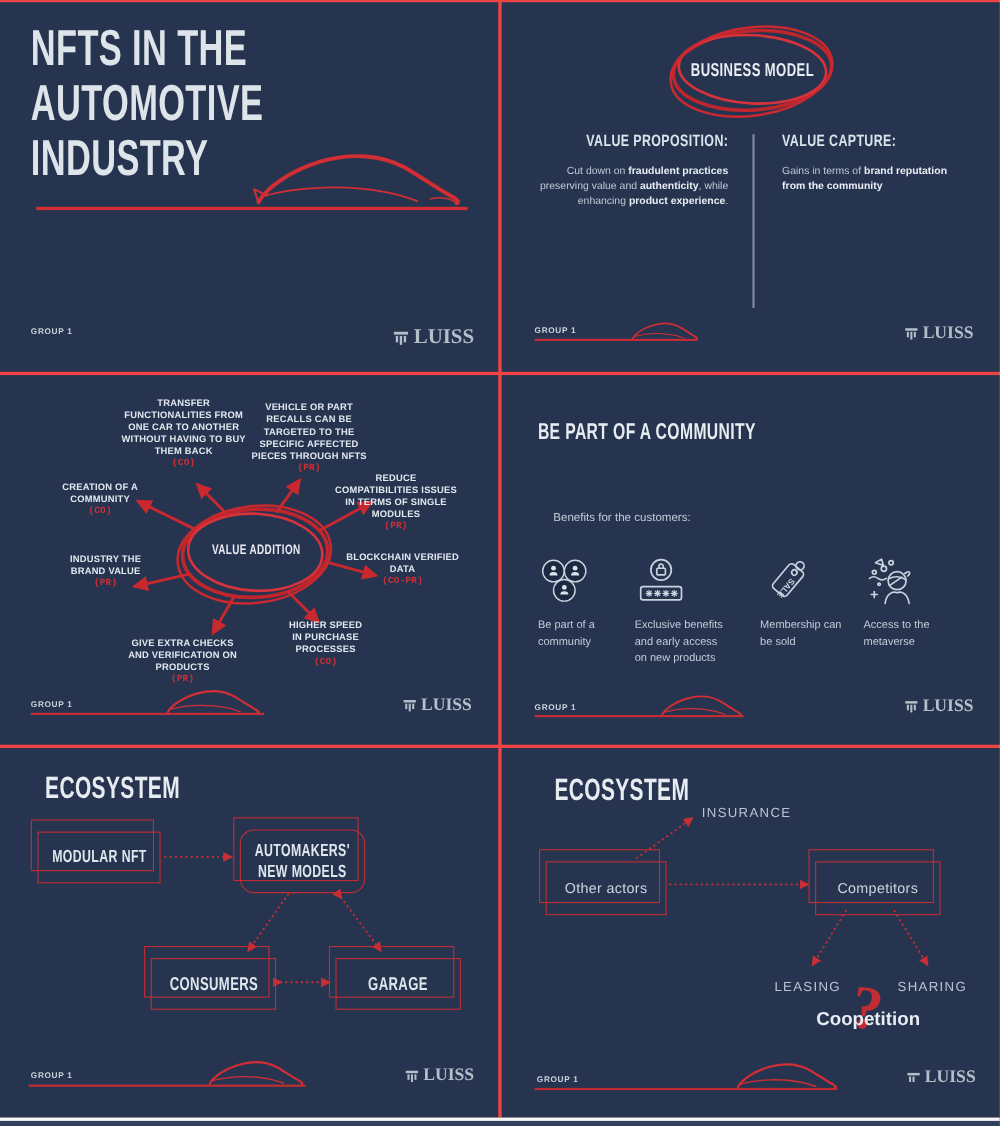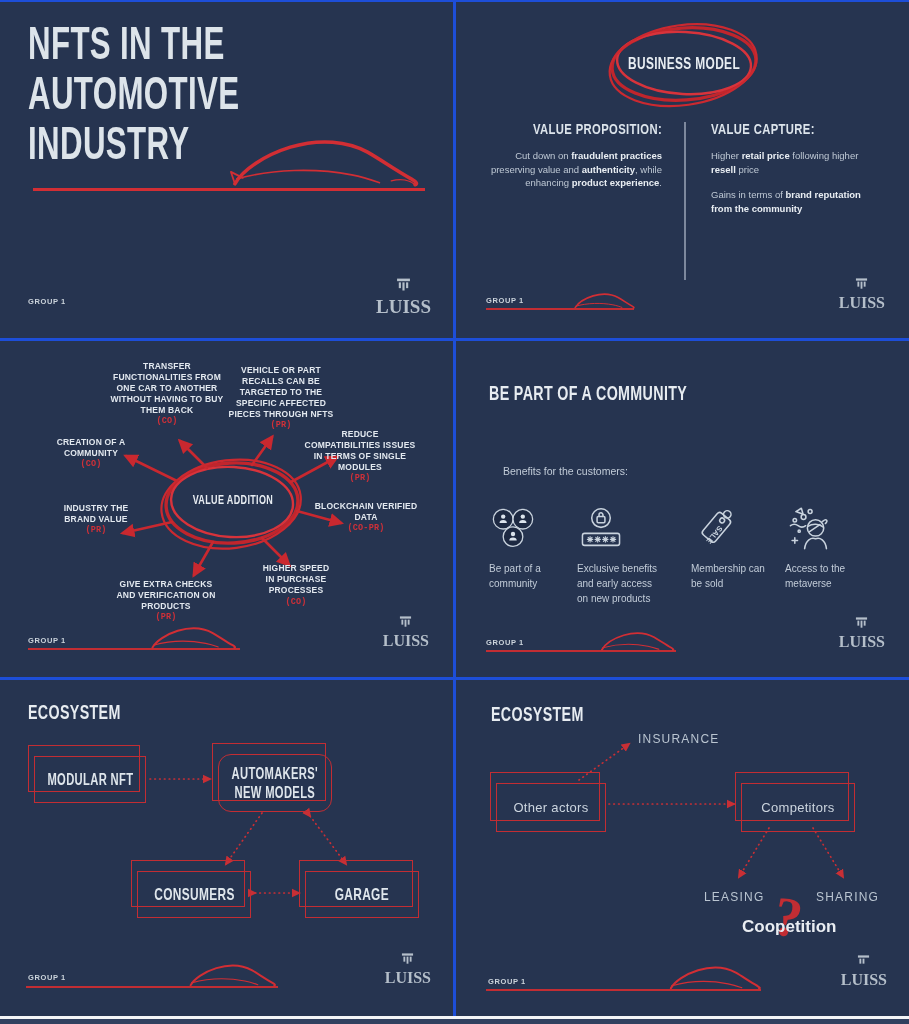--- a/index.html
+++ b/index.html
@@ -1,16 +1,16 @@
 <!DOCTYPE html>
 <html><head>
 <meta charset="utf-8">
 <style>
   html,body{margin:0;padding:0;background:#e9ebee;}
-  .page{position:relative;width:909px;height:1024px;background:#1d4ed8;overflow:hidden;
+  .page{position:relative;width:909px;height:1024px;background:#ef4444;overflow:hidden;
         font-family:"Liberation Sans",sans-serif;}
   .grid{position:absolute;top:2px;left:0;width:909px;height:1014px;
         display:grid;grid-template-columns:453px 453px;grid-template-rows:336px 336px 336px;gap:3px;}
   .slide{position:relative;background:#263450;overflow:hidden;color:#dee5ec;}
   .next-strip{position:absolute;left:0;bottom:0;width:909px;height:5px;background:#31405f;border-top:3px solid #f3f5f7;box-sizing:content-box;}
 
   
   .cx{display:inline-block;transform:scaleX(.7);transform-origin:left center;white-space:nowrap;
       font-weight:bold;letter-spacing:.5px;}
   .cxc{transform-origin:center center;}
@@ -18,21 +18,21 @@
   
   .title-lines{position:absolute;left:28px;top:16px;line-height:50px;font-size:46px;color:#dde4ea;}
   .title-lines .cx{transform:scaleX(.68);}
   .red-rule{position:absolute;background:#d22e34;height:3px;}
   .car{position:absolute;}
   .car path{fill:none;stroke:#d22e34;stroke-linecap:round;stroke-linejoin:round;}
 
   
   .group-label{position:absolute;font-size:7.5px;font-weight:bold;letter-spacing:.6px;color:#ccd4dc;}
   .luiss{position:absolute;display:flex;align-items:center;gap:4px;color:#b5bfca;
-         font-family:"Liberation Serif",serif;font-weight:bold;flex-direction:column;}
+         font-family:"Liberation Serif",serif;font-weight:bold;}
   .luiss svg{display:block;}
   .f-line{position:absolute;background:#c22d33;height:1.8px;}
 
   
   .badge{position:absolute;left:150px;top:18px;width:156px;height:88px;display:flex;align-items:center;justify-content:center;}
   .badge svg{position:absolute;inset:0;overflow:visible;}
   .badge-text{position:relative;font-size:17px;color:#e8edf2;}
   .vp-col{position:absolute;left:28px;top:118px;width:178px;text-align:right;}
   .vc-col{position:absolute;left:255px;top:118px;width:168px;text-align:left;}
   .col-head{font-size:15px;color:#dce4eb;}
@@ -57,21 +57,21 @@
   .com-head .cx{transform:scaleX(.68);}
   .com-intro{position:absolute;left:33px;top:78px;width:372px;font-size:10.5px;line-height:16px;color:#c2ccd8;}
   .com-intro b{color:#e6ebf1;}
   .com-benefits-label{position:absolute;left:33px;top:124px;font-size:10.5px;color:#c2ccd8;margin-left:14px;}
   .benefit{position:absolute;top:162px;width:86px;}
   .benefit .b-icon{height:48px;display:flex;align-items:flex-end;}
   .benefit .b-label{margin-top:10px;font-size:10px;line-height:15px;color:#c2ccd8;}
   .icon-stroke{fill:none;stroke:#c9d3de;stroke-width:1.4;stroke-linecap:round;stroke-linejoin:round;}
 
   
-  .eco-head{position:absolute;font-size:21px;color:#e7ecf1;}
+  .eco-head{position:absolute;font-size:28px;color:#e7ecf1;margin-left:13px;}
   .eco-head .cx{transform:scaleX(.68);}
   .dbox{position:absolute;border:1.6px solid #c22d33;display:flex;align-items:center;justify-content:center;
         text-align:center;}
   .dbox::before{content:'';position:absolute;border:1.6px solid #c22d33;top:-12px;left:-7px;width:100%;height:100%;}
   .dbox .lbl{position:relative;font-size:16px;color:#dfe6ec;white-space:nowrap;}
   .dbox .lbl.cx{transform:scaleX(.7);transform-origin:center;}
   .dbox.wrap .lbl{white-space:normal;width:112%;line-height:19px;}
   .dbox.plain .lbl{font-weight:normal;font-size:13px;color:#ccd5df;letter-spacing:.3px;}
   .eco-label{position:absolute;font-size:12px;letter-spacing:1.2px;color:#bac5d1;}
   .coop{position:absolute;font-size:17px;font-weight:bold;color:#e9edf2;z-index:2;}
@@ -125,21 +125,20 @@
         <span class="badge-text cx cxc">BUSINESS MODEL</span>
       </div>
       <div class="vp-col">
         <div class="col-head"><span class="cx">VALUE PROPOSITION:</span></div>
         <div class="col-body"><span>Cut down on </span><b>fraudulent practices</b><span> preserving value and </span><b>authenticity</b><span>, while enhancing </span><b>product experience</b><span>.</span></div>
       </div>
       <div class="v-divider"></div>
       <div class="vc-col">
         <div class="col-head"><span class="cx">VALUE CAPTURE:</span></div>
         <div class="col-body">
-          <p><span>Higher </span><b>retail price</b><span> following higher </span><b>resell</b><span> price</span></p>
           <p><span>Gains in terms of </span><b>brand reputation from the community</b></p>
         </div>
       </div>
       <div class="group-label" style="left:30px;bottom:33px;">GROUP 1</div>
       <div class="f-line" style="left:30px;width:148px;bottom:28px;"></div>
       <svg class="car" style="left:116px;bottom:27px;" width="64" height="20" viewBox="0 0 200 52">
         <path d="M10,47 C18,33 40,18 66,10 C96,1 124,4 144,15 C158,23 172,33 188,42 C193,45 195,47 192,48" stroke-width="5"></path>
         <path d="M12,42 C48,32 92,31 128,38 C141,40.5 149,43.5 156,46" stroke-width="3"></path>
       </svg>
       <div class="luiss" style="right:24px;bottom:26px;font-size:16px;">

